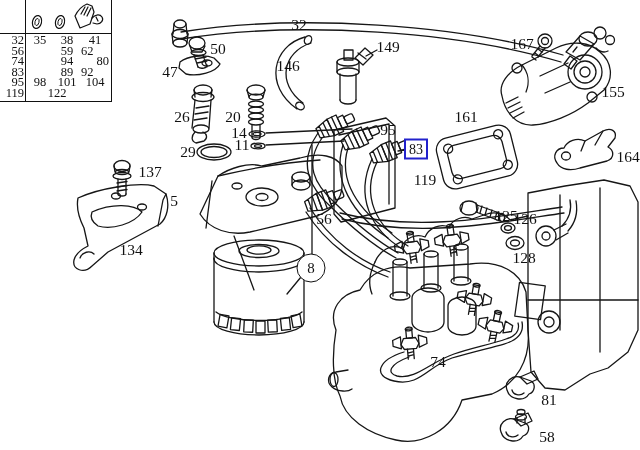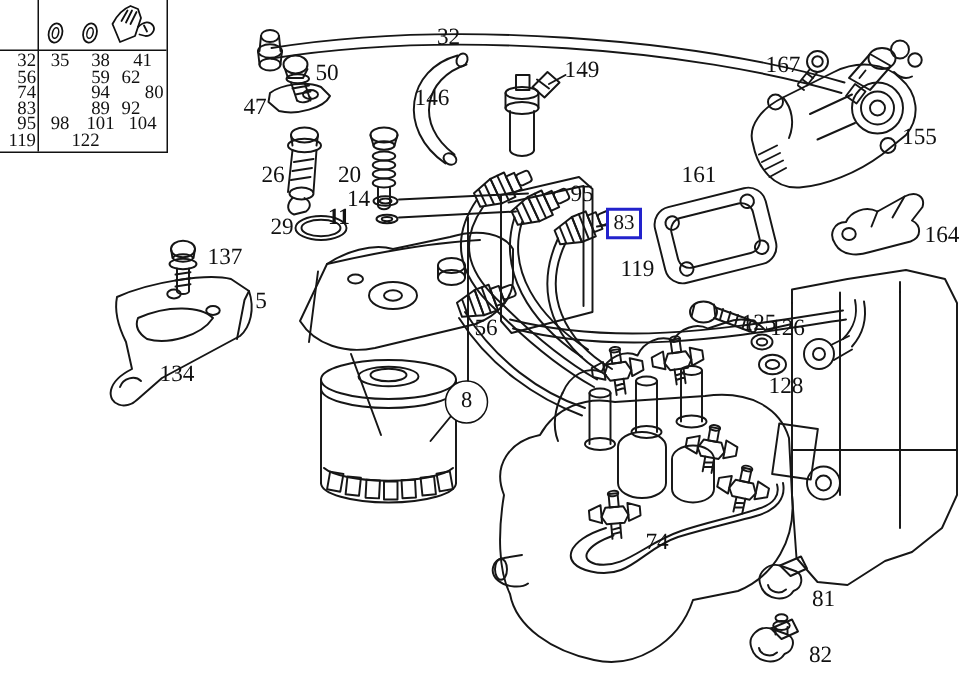--- a/index.html
+++ b/index.html
@@ -405,38 +405,38 @@
         <span class="tcell" style="left: 44px; top: 87.5px; width: 26px; text-align: center;">122</span>
       </div>
 </div>
 
 <div id="callouts">
       <div class="callout" style="left: 218px; top: 49px;">50</div>
       <div class="callout" style="left: 170px; top: 72px;">47</div>
       <div class="callout" style="left: 182px; top: 117px;">26</div>
       <div class="callout" style="left: 233px; top: 117px;">20</div>
       <div class="callout" style="left: 239px; top: 133px;">14</div>
-      <div class="callout" style="left: 226px; top: 145px; font-weight: bold;">11</div>
+      <div class="callout" style="left: 242px; top: 145px;">11</div>
       <div class="callout" style="left: 188px; top: 152px;">29</div>
       <div class="callout" style="left: 150px; top: 172px;">137</div>
       <div class="callout" style="left: 174px; top: 201px;">5</div>
-      <div class="callout" style="left: 118px; top: 250px;">134</div>
+      <div class="callout" style="left: 131px; top: 250px;">134</div>
       <div class="callout circled" style="left: 311px; top: 268px;">8</div>
       <div class="callout" style="left: 299px; top: 25px;">32</div>
       <div class="callout" style="left: 288px; top: 66px;">146</div>
       <div class="callout" style="left: 388px; top: 47px;">149</div>
       <div class="callout" style="left: 388px; top: 130px;">95</div>
       <div class="callout boxed" style="left: 416px; top: 149px; border-color: rgb(34, 34, 204);">83</div>
       <div class="callout" style="left: 425px; top: 180px;">119</div>
       <div class="callout" style="left: 324px; top: 219px;">56</div>
       <div class="callout" style="left: 466px; top: 117px;">161</div>
       <div class="callout" style="left: 522px; top: 44px;">167</div>
       <div class="callout" style="left: 613px; top: 92px;">155</div>
       <div class="callout" style="left: 628px; top: 157px;">164</div>
       <div class="callout" style="left: 506px; top: 216px;">125</div>
       <div class="callout" style="left: 525px; top: 219px;">126</div>
       <div class="callout" style="left: 524px; top: 258px;">128</div>
       <div class="callout" style="left: 438px; top: 362px;">74</div>
       <div class="callout" style="left: 549px; top: 400px;">81</div>
-      <div class="callout" style="left: 547px; top: 437px;">82</div>
+      <div class="callout" style="left: 547px; top: 437px;">58</div>
     </div>
 
 </div>
 
 </body></html>

